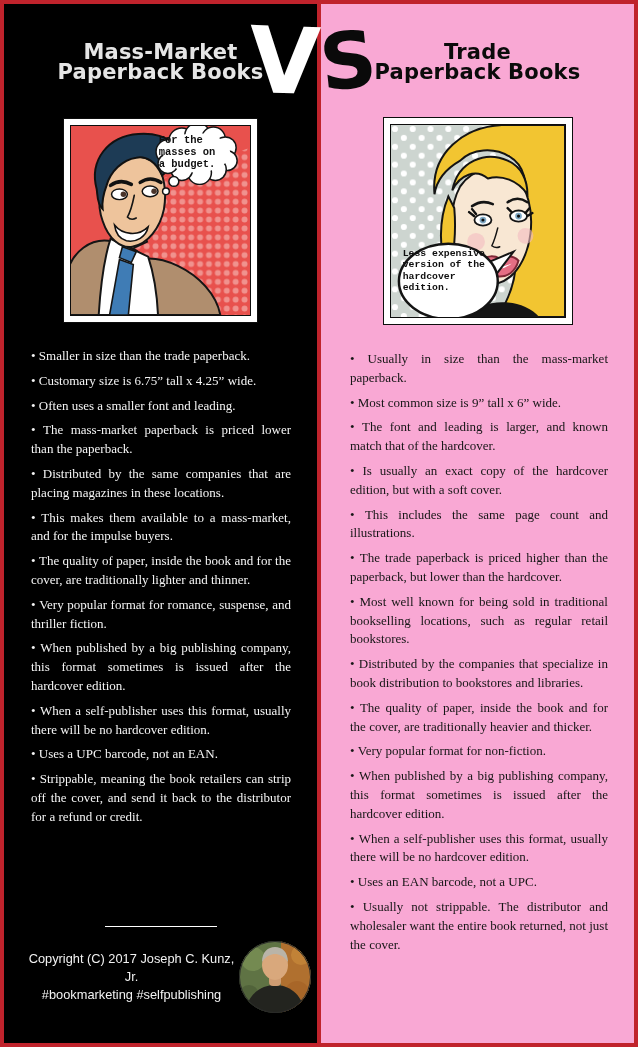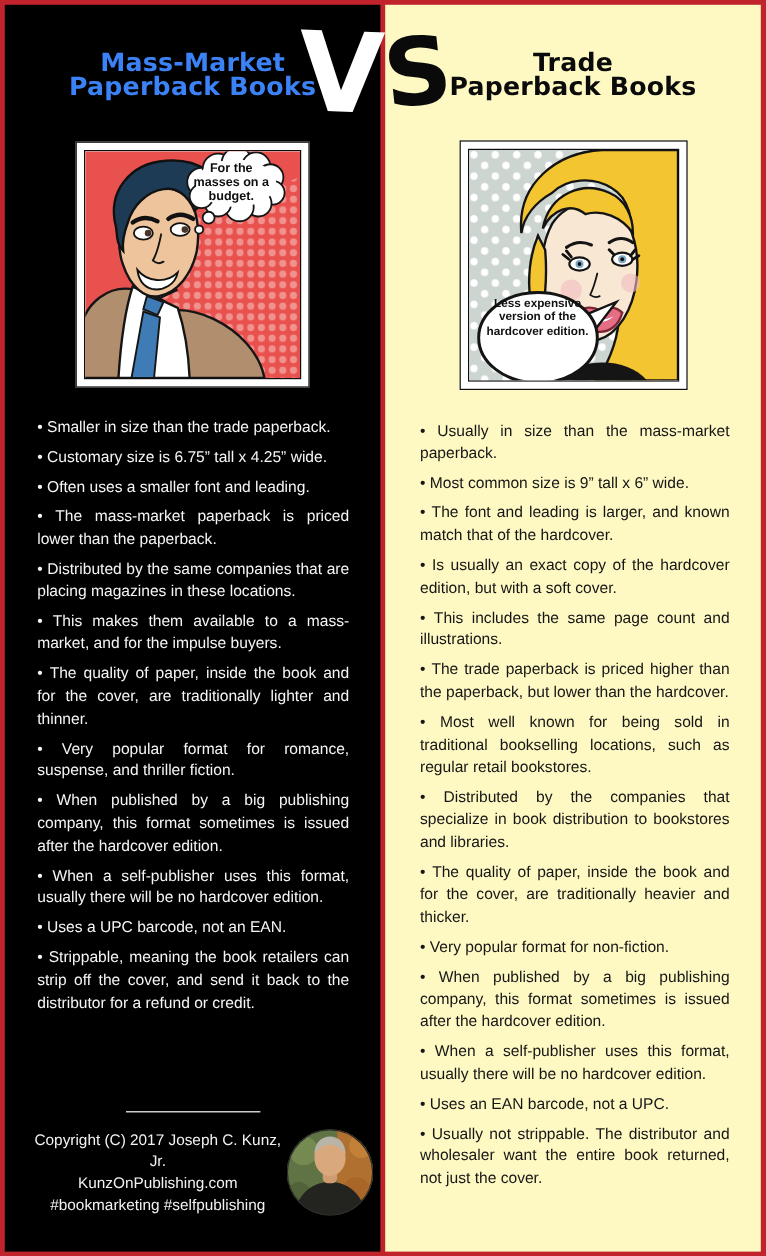--- a/index.html
+++ b/index.html
@@ -8,31 +8,31 @@
     width:638px;height:1047px;
     background:#c0232c;
     box-sizing:border-box;
     padding:4px;
     display:flex;gap:4px;
     font-family:"Liberation Sans",sans-serif;
     overflow:hidden;
   }
   .panel{width:313px;box-sizing:border-box;display:flex;flex-direction:column;}
   .panel-left{background:#000;color:#f5f5f5;}
-  .panel-right{background:#fef9c3;color:#161616;}
+  .panel-right{background:#f9a8d4;color:#161616;}
 
   .panel-title{
     margin-top:38px;
     text-align:center;
     font-family:"DejaVu Sans",sans-serif;
     font-weight:800;
     font-size:21px;line-height:20px;
     letter-spacing:.2px;
   }
-  .panel-left .panel-title{color:#3b82f6;}
+  .panel-left .panel-title{color:#e5e5e5;}
   .panel-right .panel-title{color:#0b0b0b;}
 
   
   .vs-v{
     position:absolute;left:249px;top:16px;z-index:5;
     font-family:"DejaVu Sans",sans-serif;font-weight:900;
     font-size:92px;line-height:1;color:#fff;
     transform:rotate(2deg);
   }
   .vs-s{
@@ -48,28 +48,28 @@
     background:#fff;border:1px solid #0d0d0d;padding:6px;
     position:relative;
   }
   .frame-left{width:195px;height:205px;margin:36px auto 0;}
   .frame-right{width:190px;height:208px;margin:35px auto 3px;}
   .art{position:relative;width:100%;height:100%;border:1px solid #0d0d0d;box-sizing:border-box;overflow:hidden;}
   .art svg{display:block;width:100%;height:100%;}
 
   .bubble-text{
     position:absolute;z-index:3;
-    text-align:center;color:#101010;
-    font-family:Liberation Sans, sans-serif;font-weight:800;
+    color:#101010;
+    font-family:Liberation Mono, monospace;font-weight:800;
   }
   .bubble-text-man{left:49%;top:4%;width:38%;font-size:10.5px;line-height:12px;}
   .bubble-text-woman{left:7%;top:64%;width:52%;font-size:9.8px;line-height:11.4px;}
 
   
-  .bullet-list{margin:0;padding:0;}
+  .bullet-list{margin:0;padding:0;font-family:Liberation Serif, serif;}
   .panel-left .bullet-list{margin:24px 26px 0 27px;}
   .panel-right .bullet-list{margin:22px 26px 0 29px;}
   .bullet-list p{
     margin:0 0 6px 0;
     font-size:13px;line-height:18.8px;
     text-align:justify;
   }
   .bullet-list p::before{content:"\2022\00a0 ";}
 
   
@@ -162,21 +162,20 @@
       <p>When a self-publisher uses this format, usually there will be no hardcover edition.</p>
       <p>Uses a UPC barcode, not an EAN.</p>
       <p>Strippable, meaning the book retailers can strip off the cover, and send it back to the distributor for a refund or credit.</p>
     </div>
 
     <div class="footer-area">
       <div class="footer-rule"></div>
       <div class="footer-row">
         <div class="footer-text">
           <div>Copyright (C) 2017 Joseph C. Kunz, Jr.</div>
-          <div>KunzOnPublishing.com</div>
           <div>#bookmarketing #selfpublishing</div>
         </div>
         <div class="avatar">
           <svg viewBox="0 0 72 72">
             <defs>
                 <clipPath id="av">
                   <circle cx="36" cy="36" r="36"></circle>
                 </clipPath>
               </defs>
             <g clip-path="url(#av)">

